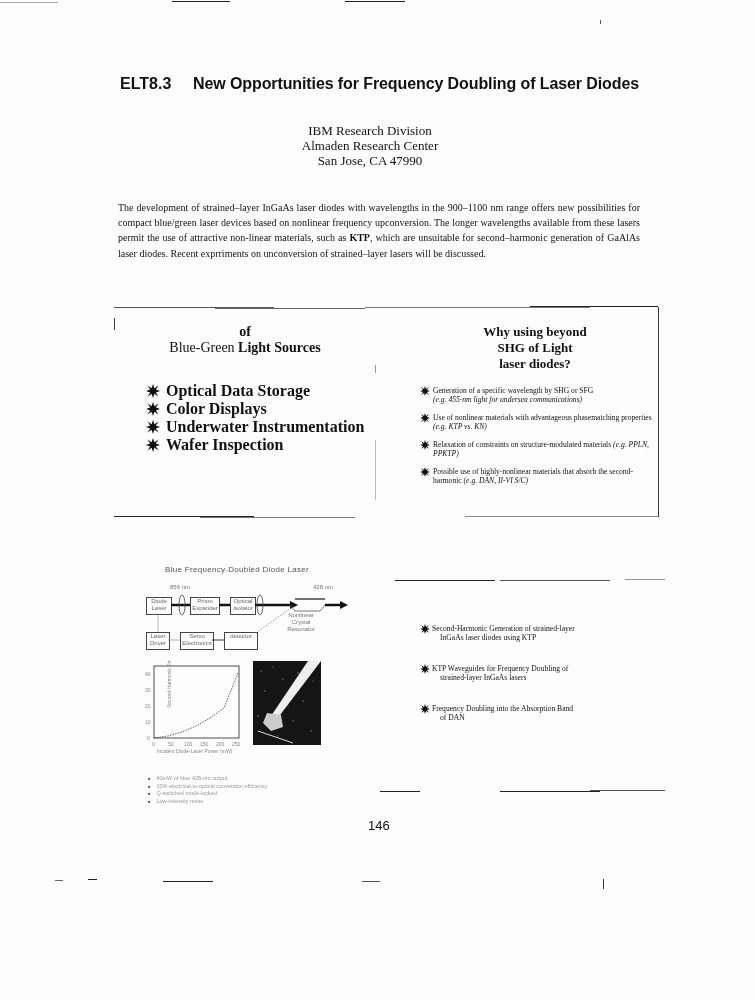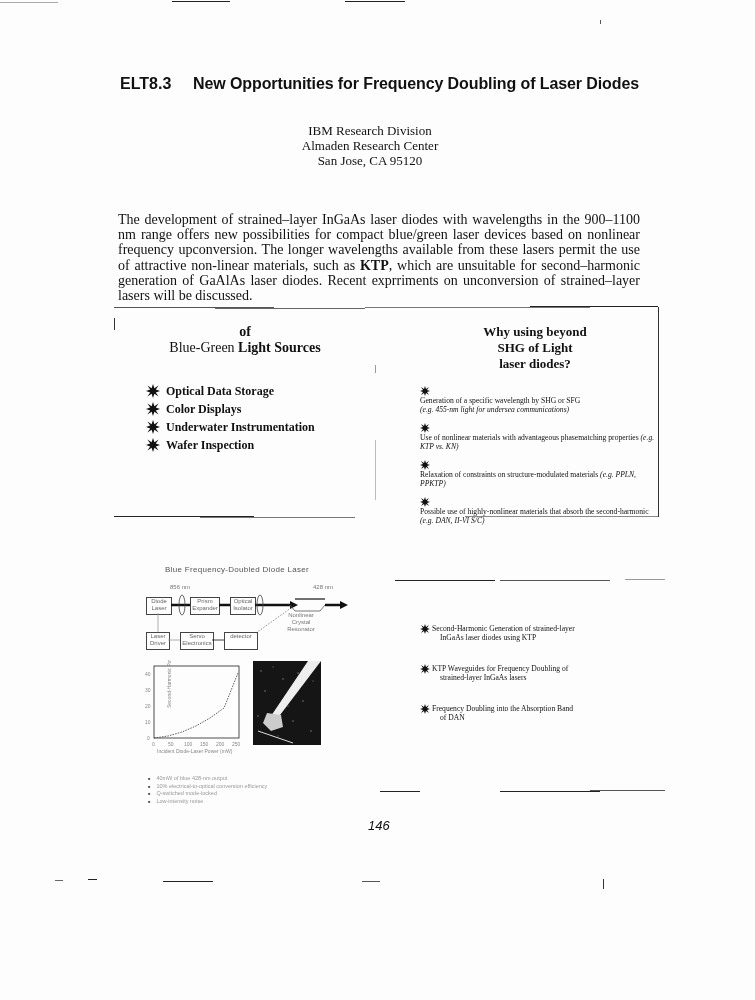--- a/index.html
+++ b/index.html
@@ -11,72 +11,72 @@
     .abs { position: absolute; }
     .scanline { position: absolute; height: 1px; background: #222; }
     .scanline.light { background: #aaa; }
     .vline { position: absolute; width: 1px; background: #333; }
 
     .hdr-code { left: 120px; top: 75px; font-family: "Liberation Sans", sans-serif; font-weight: bold; font-size: 16px; }
     .hdr-title { left: 193px; top: 75px; font-family: "Liberation Sans", sans-serif; font-weight: bold; font-size: 16px; letter-spacing: -0.1px; }
 
     .author-block { left: 250px; top: 123px; width: 240px; text-align: center; font-size: 13px; line-height: 15px; }
 
-    .abstract { left: 118px; top: 212px; width: 522px; font-size: 14px; line-height: 15.2px; text-align: justify; }
+    .abstract { left: 118px; top: 200px; width: 522px; font-size: 10px; line-height: 15.2px; text-align: justify; }
     .abstract b { font-weight: bold; }
 
     
     .slide-title { text-align: center; font-weight: bold; font-size: 14px; line-height: 16px; }
     .slide-title .normal { font-weight: normal; }
     .bul-list { list-style: none; margin: 0; padding: 0; }
     .bul-list li { display: flex; align-items: flex-start; }
     .star { display: inline-block; width: 14px; height: 14px; margin-right: 6px; flex: 0 0 auto; }
 
     .s1-title { left: 140px; top: 324px; width: 210px; }
-    .s1-list { left: 146px; top: 384px; font-size: 12px; font-weight: bold; }
+    .s1-list { left: 146px; top: 384px; font-size: 16px; font-weight: bold; }
     .s1-list li { height: 18px; line-height: 14px; font-weight: normal; }
     .s1-list li span.txt { font-weight: 600; }
 
     .s2-title { left: 445px; top: 324px; width: 180px; font-size: 13px; }
     .s2-list { left: 420px; top: 386px; width: 235px; font-size: 7.6px; line-height: 9px; }
-    .s2-list li { margin-bottom: 9px; flex-direction: column; }
+    .s2-list li { margin-bottom: 9px; }
     .s2-list .star { width: 10px; height: 10px; margin-right: 3px; }
     .s2-list i { font-style: italic; }
 
     .s4-list { left: 420px; top: 624px; width: 230px; font-size: 7.6px; line-height: 9px; }
     .s4-list li { margin-bottom: 22px; }
     .s4-list .star { width: 10px; height: 10px; margin-right: 2px; }
 
     
     .diag-title { left: 165px; top: 565px; font-family: "Liberation Sans", sans-serif; font-size: 8px; color: #555; letter-spacing: 0.3px; }
     .dbox { position: absolute; border: 1px solid #444; font-family: "Liberation Sans", sans-serif; font-size: 6px; color: #666; text-align: center; line-height: 7px; background: #fff; }
     .dlabel { position: absolute; font-family: "Liberation Sans", sans-serif; font-size: 6px; color: #777; }
 
     .photo { left: 253px; top: 661px; width: 68px; height: 84px; background: #111; overflow: hidden; }
 
     .notes { left: 148px; top: 775px; font-family: "Liberation Sans", sans-serif; font-size: 5.5px; color: #999; line-height: 7.5px; }
     .notes li { list-style: none; }
     .notes li::before { content: "■"; font-size: 4px; margin-right: 6px; color: #555; }
 
-    .pagenum { left: 368px; top: 818px; font-family: "Liberation Sans", sans-serif; font-size: 13px; font-style: italic; }
+    .pagenum { left: 368px; top: 818px; font-family: "Liberation Sans", sans-serif; font-size: 13px; }
   </style>
 </head>
 <body>
 
 <div class="scanline light" style="left:0;top:2px;width:58px;"></div>
 <div class="scanline" style="left:172px;top:1px;width:58px;"></div>
 <div class="scanline" style="left:345px;top:1px;width:60px;"></div>
 
 <div class="abs hdr-code">ELT8.3</div>
 <div class="abs hdr-title">New Opportunities for Frequency Doubling of Laser Diodes</div>
 
 <div class="abs author-block">
   <div>IBM Research Division</div>
   <div>Almaden Research Center</div>
-  <div>San Jose, CA 95120</div>
+  <div>San Jose, CA 47990</div>
 </div>
 
 <div class="abs abstract"><span>The development of strained–layer InGaAs laser diodes with wavelengths in the 900–1100 nm range offers new possibilities for compact blue/green laser devices based on nonlinear frequency upconversion. The longer wavelengths available from these lasers permit the use of attractive non-linear materials, such as </span><b>KTP</b><span>,  which are unsuitable for second–harmonic generation of GaAlAs laser diodes. Recent exprriments on unconversion of strained–layer lasers will be discussed.</span></div>
 
 <div class="scanline" style="left:114px;top:307px;width:160px;background:#555;"></div>
 <div class="scanline" style="left:215px;top:308px;width:150px;background:#666;"></div>
 <div class="scanline" style="left:365px;top:307px;width:225px;background:#777;"></div>
 <div class="scanline" style="left:530px;top:306px;width:128px;"></div>
 <div class="vline" style="left:114px;top:318px;height:12px;"></div>
 <div class="vline" style="left:658px;top:307px;height:210px;"></div>

